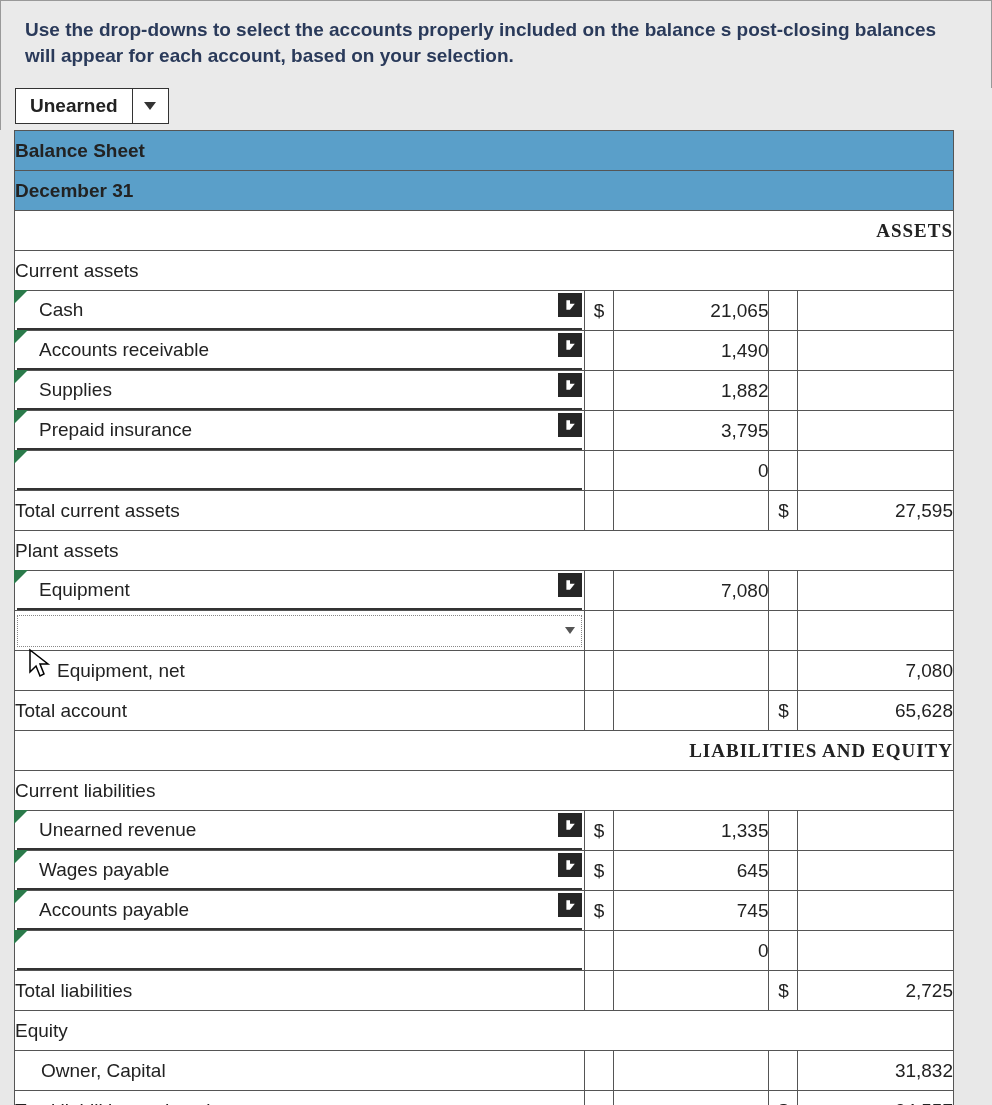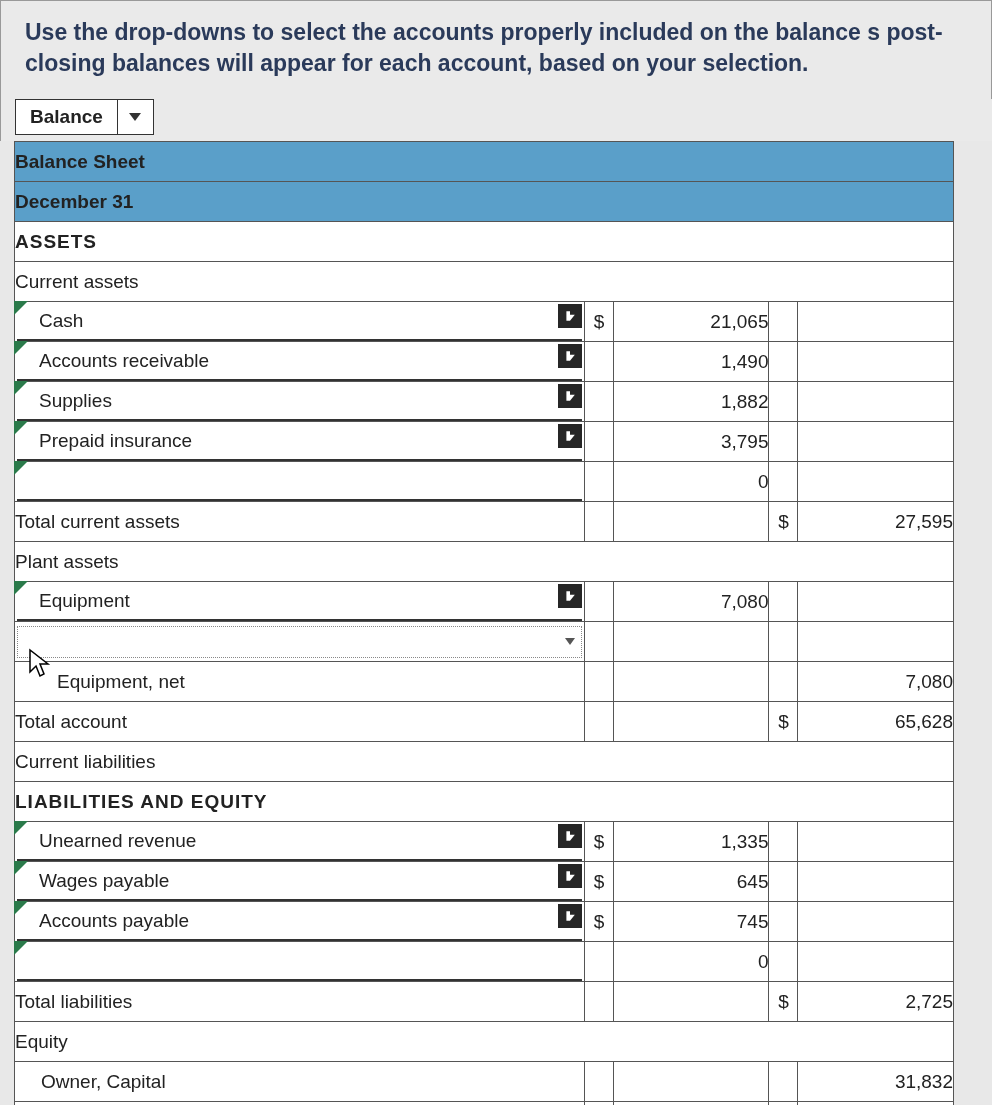--- a/index.html
+++ b/index.html
@@ -5,21 +5,21 @@
   * { box-sizing: border-box; }
   body {
     margin: 0;
     padding: 0;
     font-family: Arial, Helvetica, sans-serif;
     background: #e8e8e8;
     width: 992px;
   }
   .instructions {
     padding: 16px 24px 20px 24px;
-    font-size: 23px;
+    font-size: 19px;
     font-weight: bold;
     color: #2a3a5a;
     line-height: 1.35;
     border: 1px solid #999;
     border-bottom: none;
     background: #eaeaea;
   }
   .dropdown-wrap {
     padding: 0 0 6px 14px;
     background: #eaeaea;
@@ -68,24 +68,25 @@
   }
   td.header-blue {
     background: #5a9fc9;
     text-align: left;
     font-weight: bold;
     color: #111;
     font-size: 20px;
   }
   td.header-white {
     background: #fff;
-    text-align: left;
+    text-align: right;
     font-weight: bold;
     font-size: 20px;
     letter-spacing: 1px;
+    font-family: Liberation Serif, serif;
   }
   td.section-label {
     background: #fff;
     padding-left: 8px;
     font-size: 19px;
     margin-left: 31px;
   }
   td.acct-cell {
     position: relative;
     background: #fff;
@@ -158,21 +159,21 @@
   }
 </style>
 </head>
 <body>
 
 <div class="instructions">Use the drop-downs to select the accounts properly included on the balance s
 post-closing balances will appear for each account, based on your selection.</div>
 
 <div class="dropdown-wrap">
   <div class="dropdown">
-    <span class="dd-label">Balance</span>
+    <span class="dd-label">Unearned</span>
     <span class="dd-caret">
         <span class="caret-down"></span>
       </span>
   </div>
 </div>
 
 <table class="sheet">
   <colgroup>
     <col style="width:550px">
       <col style="width:28px">
@@ -331,25 +332,25 @@
 
   <tr>
     <td class="section-label">Total account</td>
     <td class="blank"></td>
         <td class="blank"></td>
     <td class="cur">$</td>
     <td class="amount">65,628</td>
   </tr>
 
   <tr>
+        <td class="header-white" colspan="5">LIABILITIES AND EQUITY</td>
+      </tr>
+
+  <tr>
         <td class="section-label" colspan="5">Current liabilities</td>
-      </tr>
-
-  <tr>
-        <td class="header-white" colspan="5">LIABILITIES AND EQUITY</td>
       </tr>
 
   <tr>
     <td class="acct-cell">
       <span class="tick"></span>
       <div class="acct-inner">
             <span>Unearned revenue</span>
           </div>
       <span class="dd-arrow">
             <svg viewBox="0 0 10 10">

